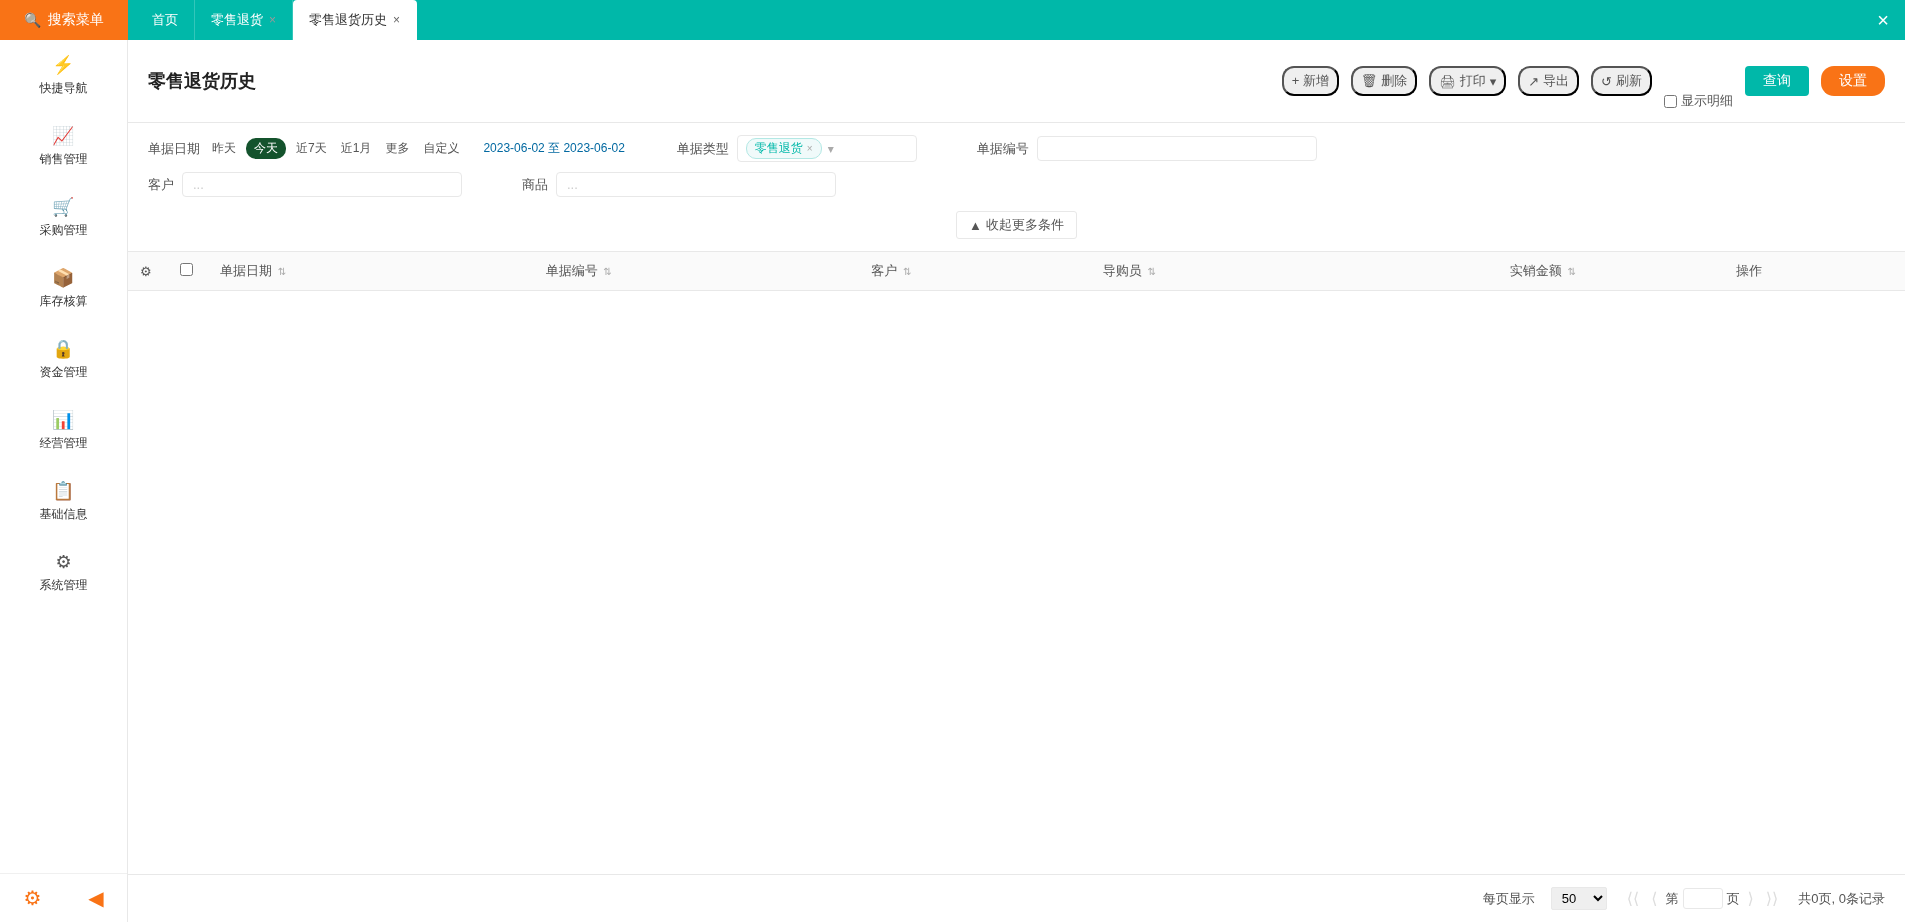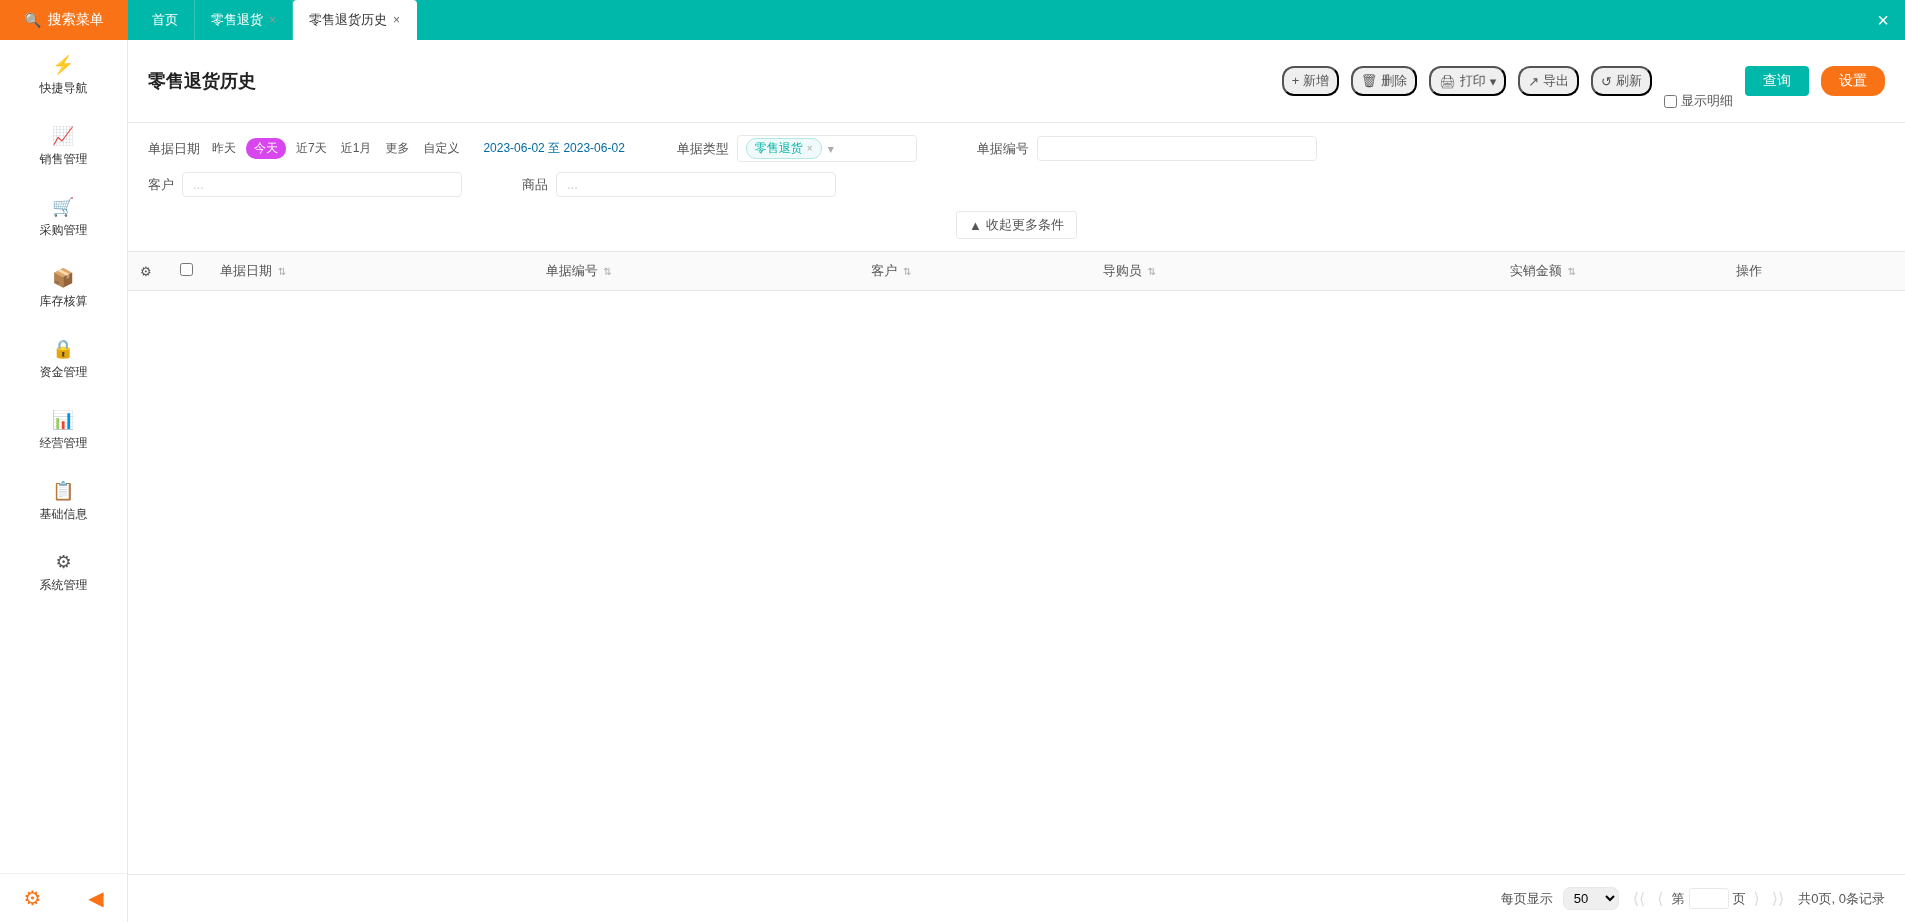--- a/index.html
+++ b/index.html
@@ -61,21 +61,21 @@
 
     
     .filter-area {
       background: #fff; padding: 12px 20px; border-bottom: 1px solid #e8e8e8;
     }
     .filter-row { display: flex; align-items: center; gap: 20px; margin-bottom: 10px; flex-wrap: wrap; }
     .filter-item { display: flex; align-items: center; gap: 8px; font-size: 13px; color: #555; }
     .filter-label { white-space: nowrap; color: #555; font-size: 13px; }
     .date-options { display: flex; align-items: center; gap: 6px; }
     .date-opt { font-size: 12px; color: #555; cursor: pointer; padding: 2px 4px; border-radius: 3px; }
-    .date-opt.active { background: #d946ef; color: #fff; border-radius: 10px; padding: 2px 8px; }
+    .date-opt.active { background: #14532d; color: #fff; border-radius: 10px; padding: 2px 8px; }
     .date-range { font-size: 12px; color: #0369a1; }
     .filter-input {
       border: 1px solid #e8e8e8; border-radius: 4px; padding: 4px 10px; font-size: 13px; color: #888; min-width: 180px; cursor: pointer;
     }
     .tag-input {
       display: inline-flex; align-items: center; border: 1px solid #e8e8e8; border-radius: 4px; padding: 2px 8px; font-size: 13px; gap: 6px; min-width: 180px;
     }
     .tag { background: #f0fafa; border: 1px solid #b2e8e4; border-radius: 10px; padding: 1px 8px; font-size: 12px; color: #00b8a9; display: flex; align-items: center; gap: 4px; }
     .tag-close { cursor: pointer; color: #aaa; font-size: 10px; }
     .chevron { color: #aaa; font-size: 12px; }
@@ -92,24 +92,24 @@
     .data-table th .sort-icon { color: #aaa; font-size: 10px; margin-left: 2px; }
     .th-settings { width: 40px; text-align: center; }
     .th-checkbox { width: 40px; text-align: center; }
     .empty-state {
       display: flex; flex-direction: column; align-items: center; justify-content: center; padding: 80px 0; color: #aaa; font-size: 14px;
     }
     .empty-icon { width: 100px; height: 100px; margin-bottom: 16px; }
 
     
     .pagination {
-      background: #fff; border-top: 1px solid #e8e8e8; padding: 12px 20px; display: flex; align-items: center; justify-content: flex-end; gap: 10px; font-size: 13px; color: #555;
+      background: #fff; border-top: 1px solid #e8e8e8; padding: 12px 20px; display: flex; align-items: center; justify-content: flex-end; gap: 16px; font-size: 13px; color: #555;
     }
     .page-size-select {
-      border: 1px solid #e8e8e8; border-radius: 7px; padding: 2px 6px; font-size: 13px; cursor: pointer;
+      border: 1px solid #e8e8e8; border-radius: 2px; padding: 2px 6px; font-size: 13px; cursor: pointer;
     }
     .page-nav { display: flex; align-items: center; gap: 4px; }
     .page-nav-btn { font-size: 16px; color: #aaa; cursor: pointer; padding: 0 4px; }
     .page-nav-btn.disabled { color: #ddd; cursor: default; }
     .page-input { border: 1px solid #e8e8e8; border-radius: 3px; padding: 2px 6px; width: 40px; text-align: center; font-size: 13px; }
   </style>
 </head>
 <body>
 
 <div class="top-bar">

